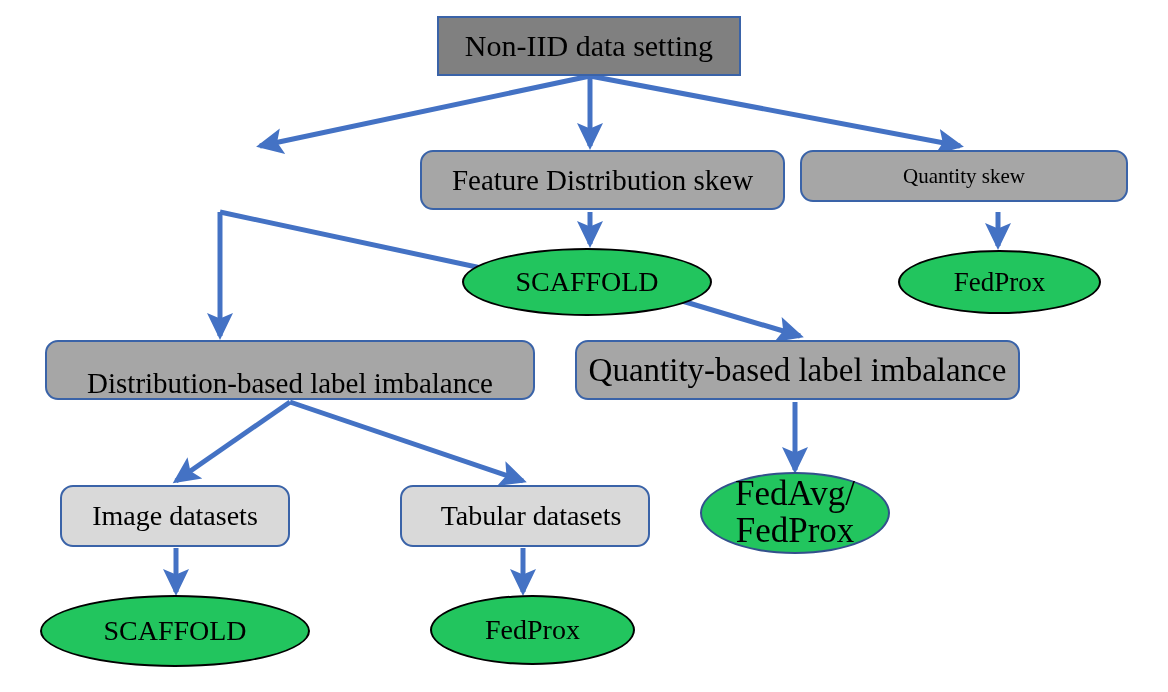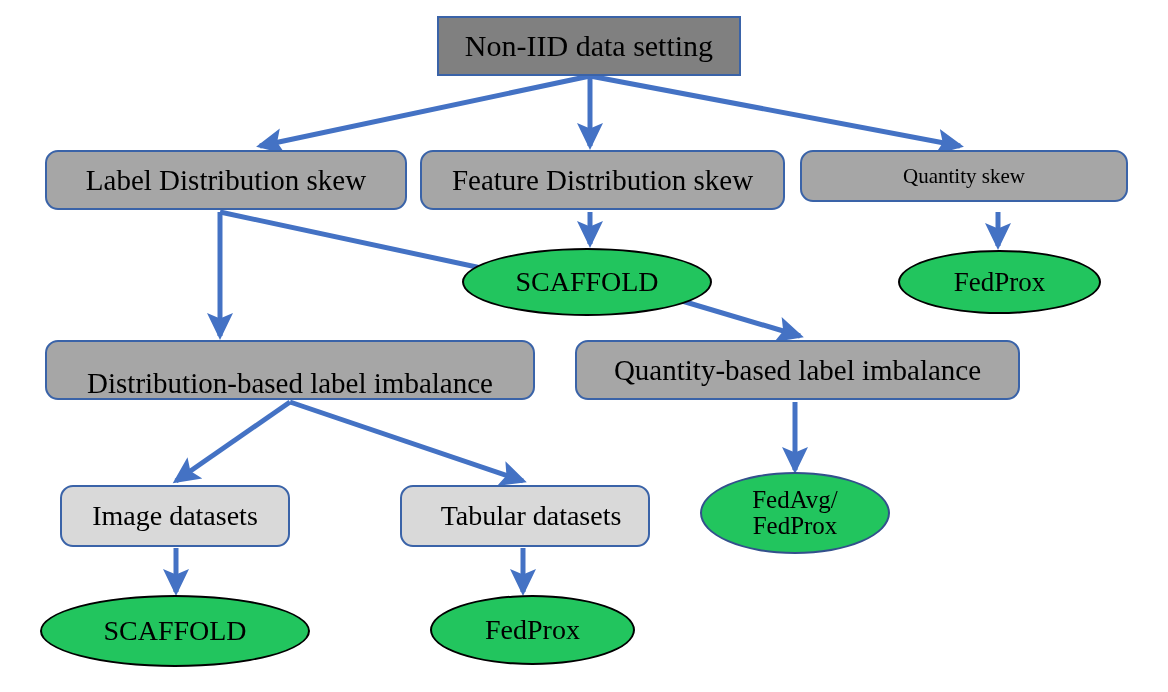--- a/index.html
+++ b/index.html
@@ -65,51 +65,48 @@
         <polyline points="795,402 795,470" marker-end="url(#ah)"></polyline>
         <polyline points="176,548 176,592" marker-end="url(#ah)"></polyline>
         <polyline points="523,548 523,592" marker-end="url(#ah)"></polyline>
       </g>
   </svg>
 
   <div class="node box root" style="left:437px;top:16px;width:304px;height:60px;font-size:30px;">
     <span class="lbl">Non-IID data setting</span>
   </div>
 
-  <div class="node box rounded" style="left:45px;top:150px;width:362px;height:60px;font-size:29px;">
-    <span class="lbl">Label Distribution  skew</span>
-  </div>
   <div class="node box rounded" style="left:420px;top:150px;width:365px;height:60px;font-size:29px;text-align:right;">
     <span class="lbl">Feature Distribution  skew</span>
   </div>
   <div class="node box rounded" style="left:800px;top:150px;width:328px;height:52px;font-size:21px;">
     <span class="lbl">Quantity skew</span>
   </div>
 
   <div class="node ellipse" style="left:462px;top:248px;width:250px;height:68px;font-size:28px;">
     <span class="lbl">SCAFFOLD</span>
   </div>
   <div class="node ellipse" style="left:898px;top:250px;width:203px;height:64px;font-size:27px;">
     <span class="lbl">FedProx</span>
   </div>
 
   <div class="node box rounded" style="left:45px;top:340px;width:490px;height:60px;font-size:29px;align-items:flex-end;">
     <span class="lbl">Distribution-based label imbalance</span>
   </div>
-  <div class="node box rounded" style="left:575px;top:340px;width:445px;height:60px;font-size:29px;">
+  <div class="node box rounded" style="left:575px;top:340px;width:445px;height:60px;font-size:33px;">
     <span class="lbl">Quantity-based label imbalance</span>
   </div>
 
   <div class="node box rounded light" style="left:60px;top:485px;width:230px;height:62px;font-size:28px;">
     <span class="lbl">Image datasets</span>
   </div>
   <div class="node box rounded light" style="left:400px;top:485px;width:250px;height:62px;font-size:28px;padding-left:12px;">
     <span class="lbl">Tabular datasets</span>
   </div>
-  <div class="node ellipse blueline" style="left:700px;top:472px;width:190px;height:82px;font-size:25px;">
+  <div class="node ellipse blueline" style="left:700px;top:472px;width:190px;height:82px;font-size:35px;">
     <span class="lbl" style="white-space:pre-line;">FedAvg/
 FedProx</span>
   </div>
 
   <div class="node ellipse" style="left:40px;top:595px;width:270px;height:72px;font-size:28px;">
     <span class="lbl">SCAFFOLD</span>
   </div>
   <div class="node ellipse" style="left:430px;top:595px;width:205px;height:70px;font-size:28px;">
     <span class="lbl">FedProx</span>
   </div>

